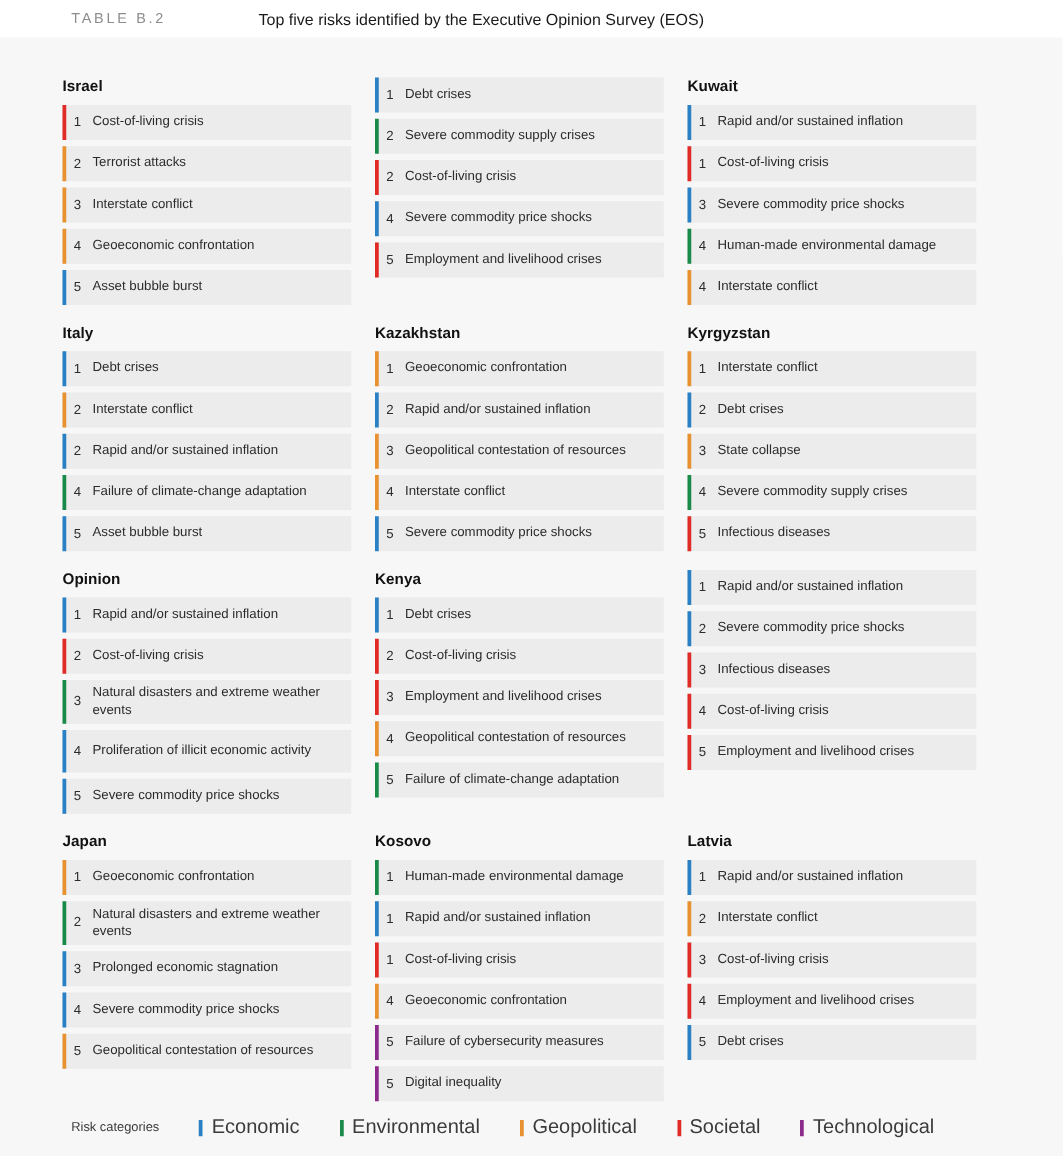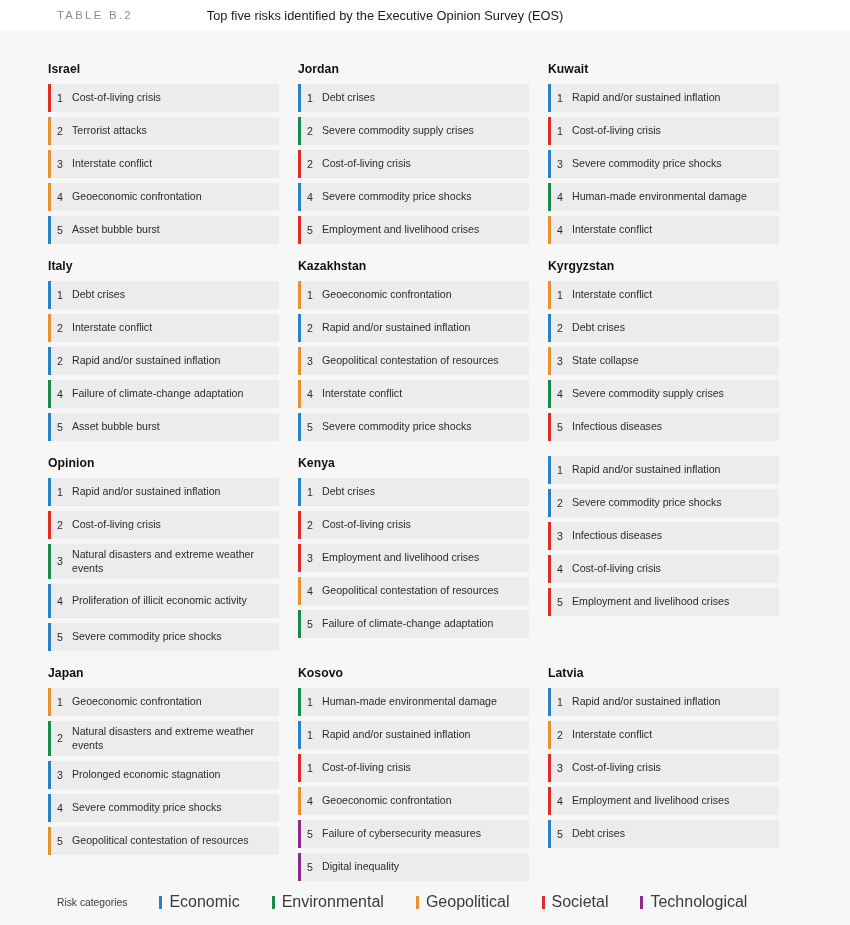--- a/index.html
+++ b/index.html
@@ -46,26 +46,27 @@
   }
   
   .body {
     background: #f7f7f7;
     height: 895px;
     box-sizing: border-box;
     padding: 0;
     position: relative;
   }
   .grid {
-    padding: 32px 36px 0 48px;
+    padding: 32px 36px 0 29px;
     display: grid;
     grid-template-columns: 231px 231px 231px;
     column-gap: 19px;
     row-gap: 0;
     box-sizing: border-box;
+    margin-left: 21px;
   }
   .block {
     margin-bottom: 15px;
   }
   .block-title {
     font-size: 12.2px;
     font-weight: bold;
     color: #111111;
     margin: 0 0 8px 0;
     line-height: 14px;
@@ -180,21 +181,20 @@
               <span class="risk">Geoeconomic confrontation</span>
             </div>
             <div class="row">
               <span class="bar" style="background: rgb(41, 128, 196);"></span>
               <span class="rank">5</span>
               <span class="risk">Asset bubble burst</span>
             </div>
           </div>
         </div>
         <div class="block">
-          <div class="block-title">Jordan</div>
           <div class="rows">
             <div class="row">
               <span class="bar" style="background: rgb(41, 128, 196);"></span>
               <span class="rank">1</span>
               <span class="risk">Debt crises</span>
             </div>
             <div class="row">
               <span class="bar" style="background: rgb(26, 138, 74);"></span>
               <span class="rank">2</span>
               <span class="risk">Severe commodity supply crises</span>

